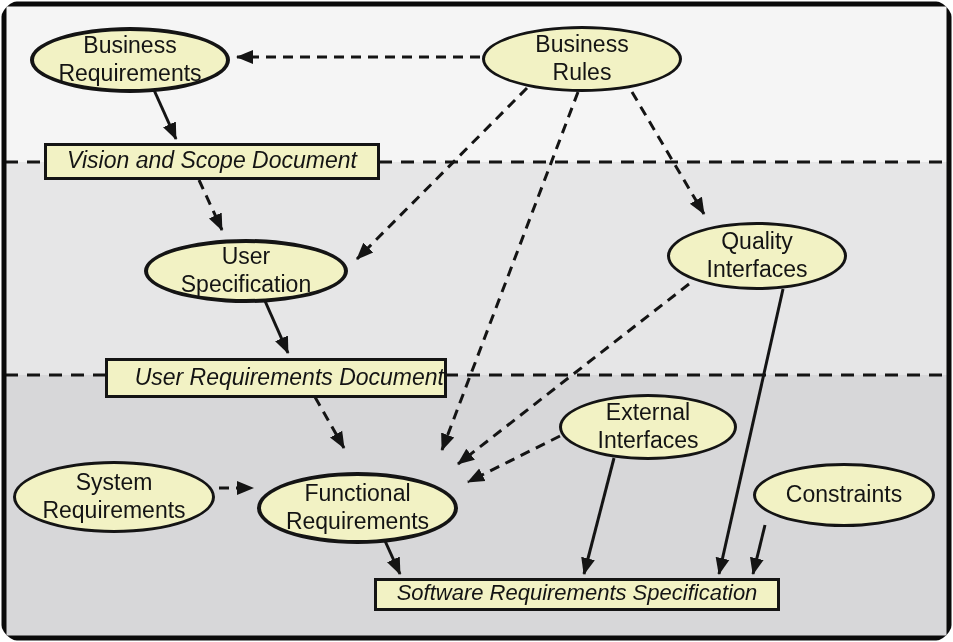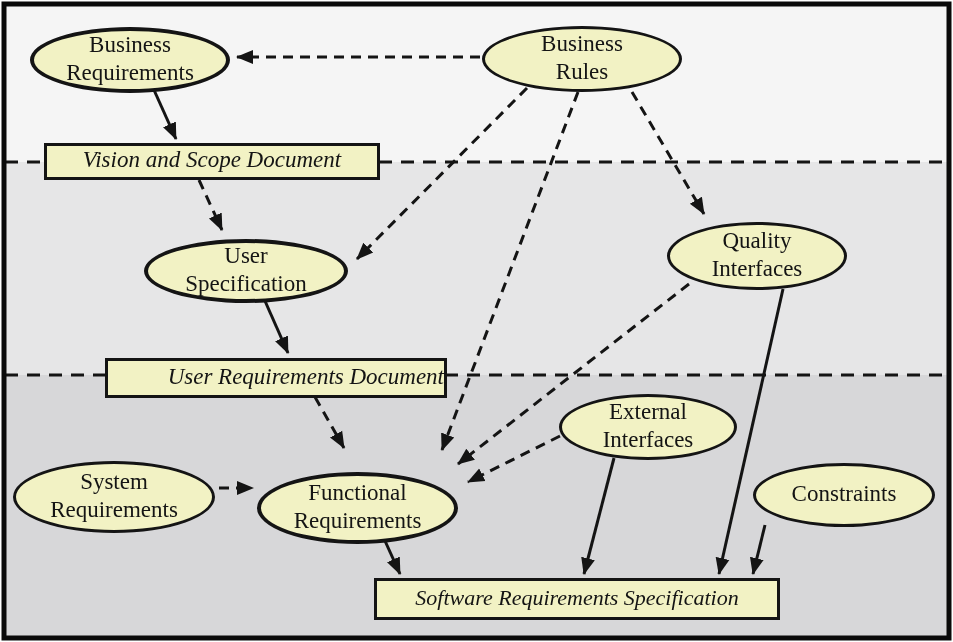--- a/index.html
+++ b/index.html
@@ -1,23 +1,24 @@
 <!DOCTYPE html>
 <html><head>
 <meta charset="utf-8">
 <title>Requirements Relationships Diagram</title>
 <style>
   html,body{margin:0;padding:0;background:#ffffff;}
   .stage{
     position:relative;
     width:953px;height:642px;
-    font-family:Liberation Serif, serif;
+    font-family:Liberation Sans, sans-serif;
     color:#141414;
     overflow:hidden;
     background:#ffffff;
+    border-radius:23px;
   }
   .stage svg{position:absolute;left:0;top:0;}
   .node{
     position:absolute;
     box-sizing:border-box;
     background:#F2F2C4;
     border:3px solid #141414;
     display:flex;
     align-items:center;
     justify-content:center;
@@ -124,17 +125,17 @@
   </div>
 
   <div class="node docbox" style="left:32px;top:143px;width:336px;height:37px;">
     <span class="node-label doc-label">Vision and Scope Document</span>
   </div>
 
   <div class="node docbox" style="left:93px;top:358px;width:342px;height:40px;justify-content:flex-end;">
     <span class="node-label doc-label">User Requirements Document</span>
   </div>
 
-  <div class="node docbox" style="left:362px;top:578px;width:406px;height:42px;">
+  <div class="node docbox" style="left:362px;top:578px;width:406px;height:33px;">
     <span class="node-label doc-label fs22">Software Requirements Specification</span>
   </div>
 
 </div>
 
 </body></html>

